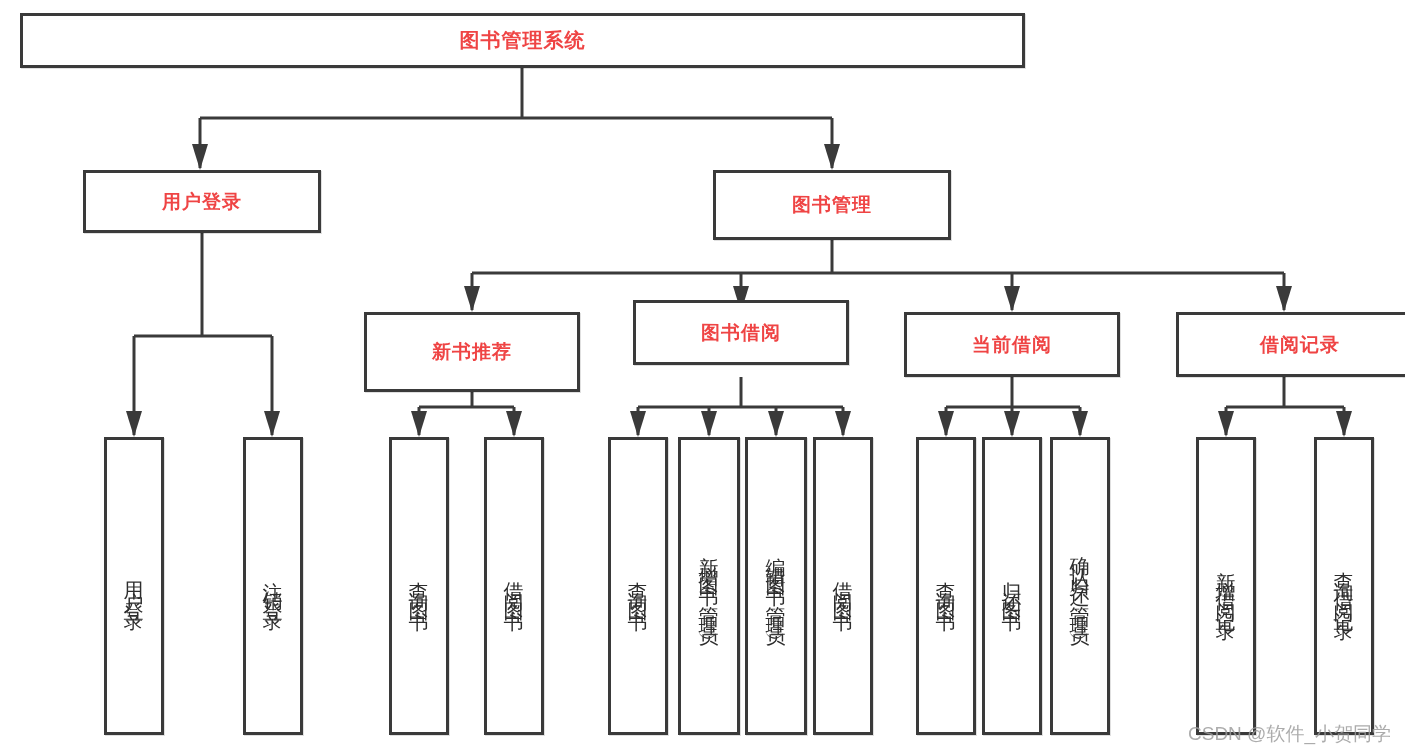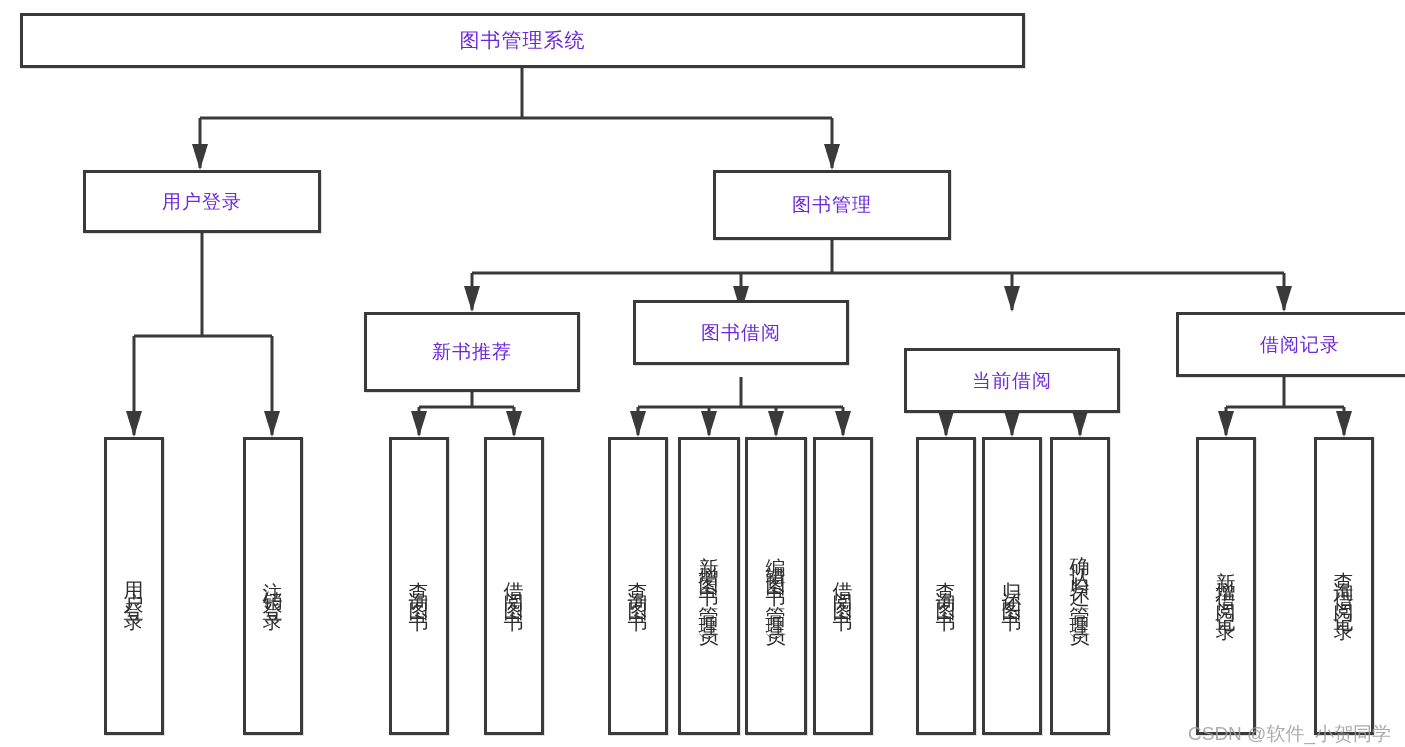--- a/index.html
+++ b/index.html
@@ -26,24 +26,25 @@
     stroke: none;
   }
   .node {
     position: absolute;
     box-sizing: border-box;
     background: #ffffff;
     border: 3px solid #3a3a3a;
     display: flex;
     align-items: center;
     justify-content: center;
-    color: #6d28d9;
+    color: #ef4444;
     font-size: 19px;
     letter-spacing: 1px;
     box-shadow: 1px 1px 0 rgba(0,0,0,0.12);
+    font-weight: bold;
   }
   .node.root { font-size: 20px; }
   .vbox {
     position: absolute;
     box-sizing: border-box;
     background: #ffffff;
     border: 3px solid #3a3a3a;
     top: 437px;
     height: 298px;
     width: 60px;
@@ -142,21 +143,21 @@
     <polygon points="1336,411 1352,411 1344,437"></polygon>
   </svg>
 
   <div class="node root" style="left:20px; top:13px; width:1005px; height:55px;">图书管理系统</div>
 
   <div class="node" style="left:83px; top:170px; width:238px; height:63px;">用户登录</div>
   <div class="node" style="left:713px; top:170px; width:238px; height:70px;">图书管理</div>
 
   <div class="node" style="left:364px; top:312px; width:216px; height:80px;">新书推荐</div>
   <div class="node" style="left:633px; top:300px; width:216px; height:65px;">图书借阅</div>
-  <div class="node" style="left:904px; top:312px; width:216px; height:65px;margin-top:36px;">当前借阅</div>
+  <div class="node" style="left:904px; top:312px; width:216px; height:65px;">当前借阅</div>
   <div class="node" style="left:1176px; top:312px; width:248px; height:65px;">借阅记录</div>
 
   <div class="vbox" style="left:104px;">
     <span>用户登录</span>
   </div>
   <div class="vbox" style="left:243px;">
     <span>注销登录</span>
   </div>
 
   <div class="vbox" style="left:389px;">

